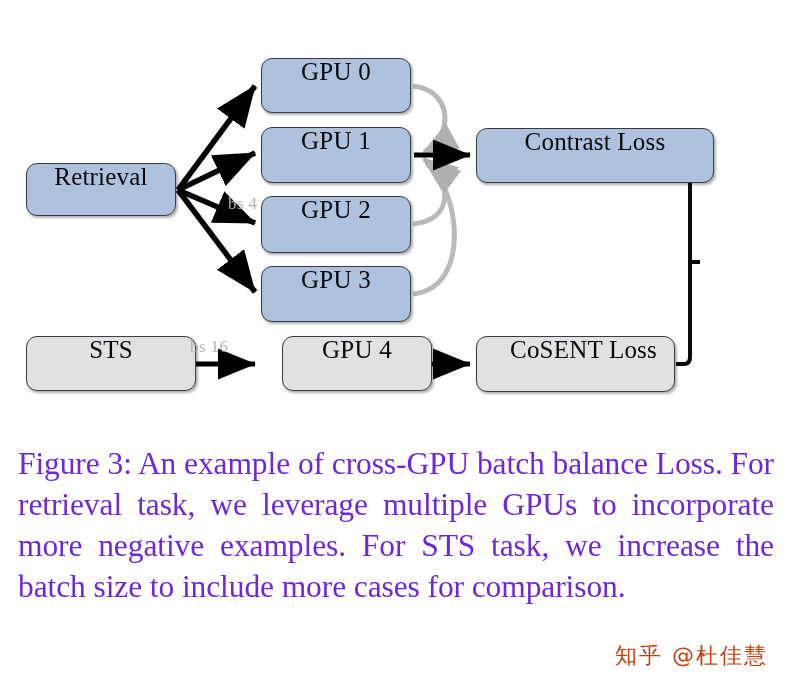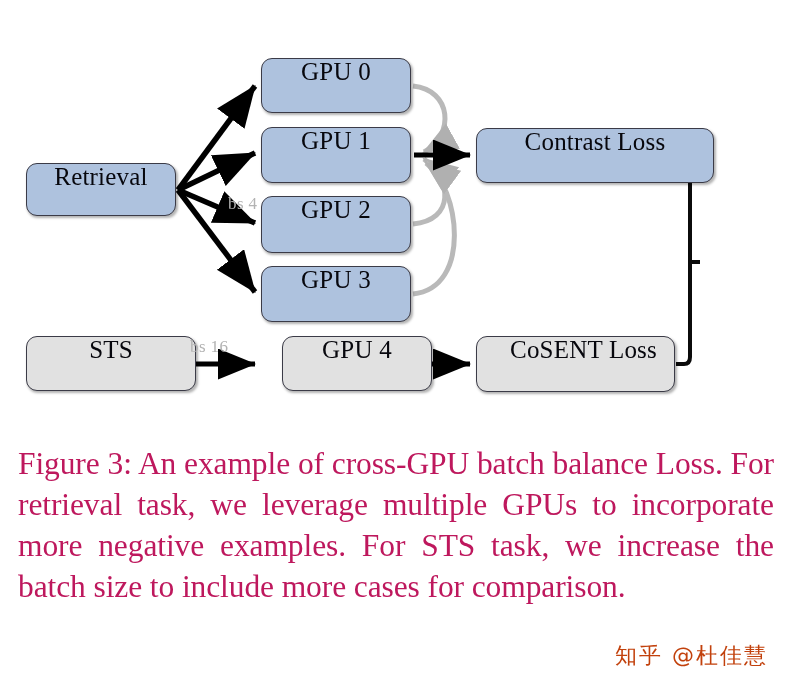--- a/index.html
+++ b/index.html
@@ -87,21 +87,21 @@
   
   .caption {
     position: absolute;
     left: 18px;
     top: 443px;
     width: 756px;
     font-family: "Liberation Serif", "DejaVu Serif", serif;
     font-size: 31.5px;
     line-height: 41px;
     text-align: justify;
-    color: #be185d;
+    color: #6d28d9;
     letter-spacing: -0.1px;
   }
   .caption > span { display: inline; }
 
   
   .watermark {
     position: absolute;
     left: 615px;
     top: 641px;
     font-family: "DejaVu Sans", sans-serif;

